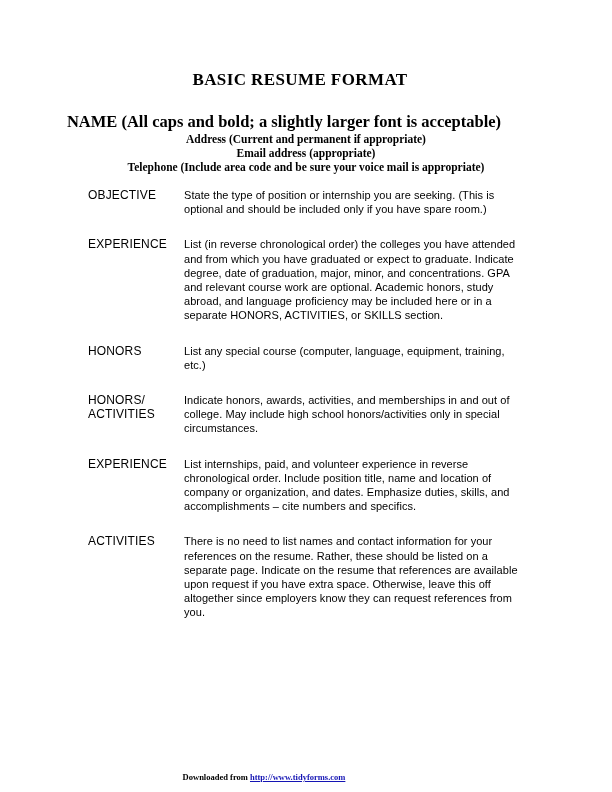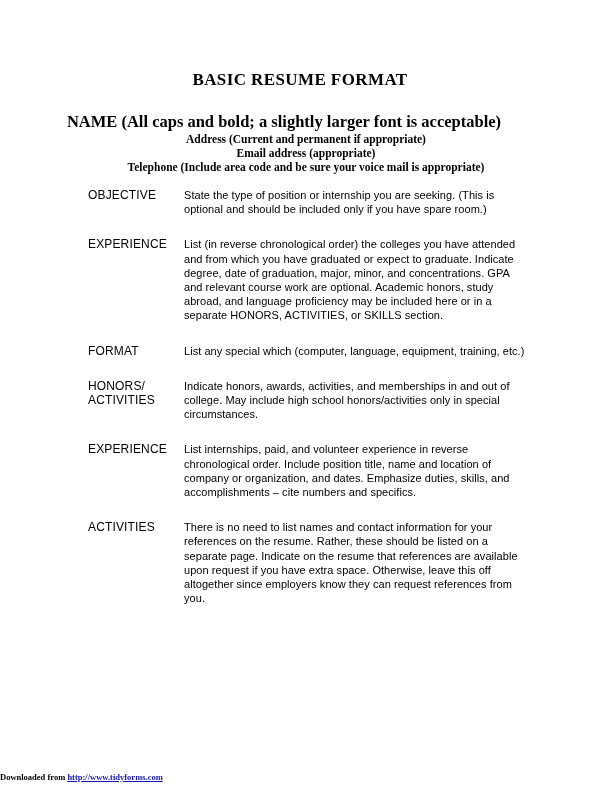--- a/index.html
+++ b/index.html
@@ -81,21 +81,21 @@
     letter-spacing: 0.05px;
     text-align: left;
   }
 
   
   .footer {
     position: absolute;
     left: 0;
     top: 772px;
     width: 528px;
-    text-align: left;
+    text-align: center;
     font-family: "Liberation Serif", serif;
     font-size: 8.5px;
     font-weight: bold;
   }
   .footer .lead { color: #000000; }
   .footer .url  { color: #1414b4; }
 </style>
 </head>
 <body>
 
@@ -114,22 +114,22 @@
   <div class="sections" id="sections-host">
       <div class="section-row">
         <div class="section-label">OBJECTIVE</div>
         <div class="section-body">State the type of position or internship you are seeking.  (This is optional and should be included only if you have spare room.)</div>
       </div>
       <div class="section-row">
         <div class="section-label">EXPERIENCE</div>
         <div class="section-body">List (in reverse chronological order) the colleges you have attended and from which you have graduated or expect to graduate.  Indicate degree, date of graduation, major, minor, and concentrations.  GPA and relevant course work are optional.  Academic honors, study abroad, and language proficiency may be included here or in a separate HONORS, ACTIVITIES, or SKILLS section.</div>
       </div>
       <div class="section-row">
-        <div class="section-label">FORMAT</div>
-        <div class="section-body">List any special which (computer, language, equipment, training, etc.)</div>
+        <div class="section-label">HONORS</div>
+        <div class="section-body">List any special course (computer, language, equipment, training, etc.)</div>
       </div>
       <div class="section-row">
         <div class="section-label">HONORS/
 ACTIVITIES</div>
         <div class="section-body">Indicate honors, awards, activities, and memberships in and out of college.  May include high school honors/activities only in special circumstances.</div>
       </div>
       <div class="section-row">
         <div class="section-label">EXPERIENCE</div>
         <div class="section-body">List internships, paid, and volunteer experience in reverse chronological order.  Include position title, name and location of company or organization, and dates.  Emphasize duties, skills, and accomplishments – cite numbers and specifics.</div>
       </div>

